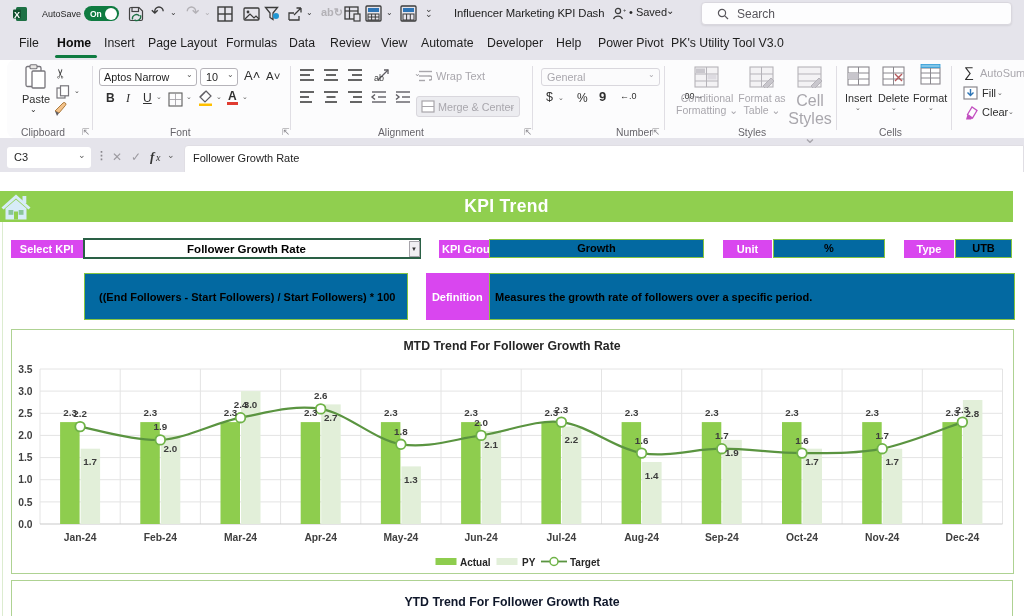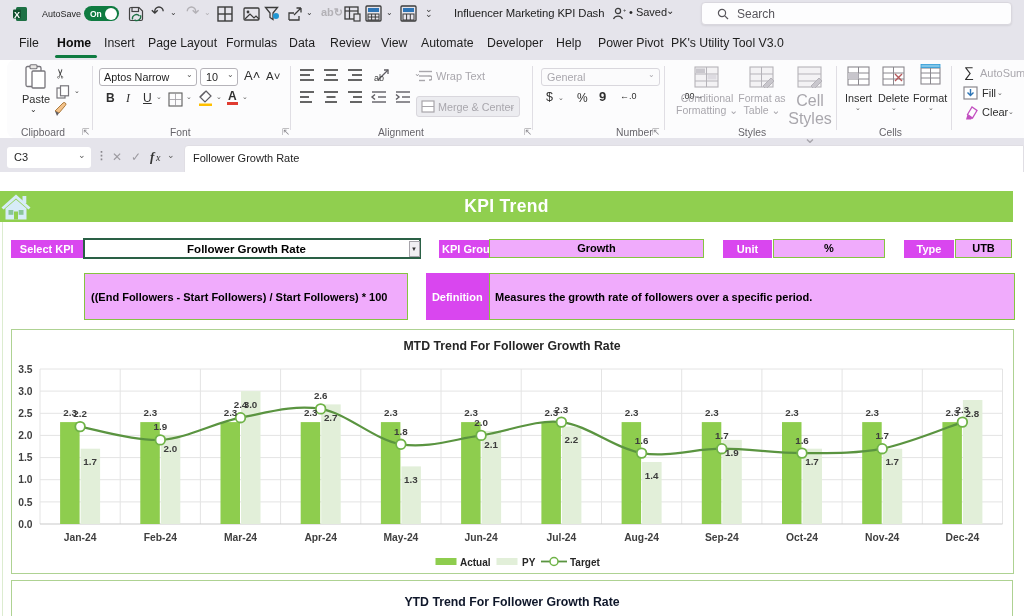--- a/index.html
+++ b/index.html
@@ -1,20 +1,20 @@
 <!DOCTYPE html>
 <html><head>
 <meta charset="utf-8">
 <style>
 *{margin:0;padding:0;box-sizing:border-box;}
 html,body{width:1024px;height:616px;overflow:hidden;font-family:"Liberation Sans",sans-serif;background:#fff;}
 .abs{position:absolute;}
 #page{position:relative;width:1024px;height:616px;}
 .glabel{position:absolute;background:#d946ef;color:#fff;font-weight:bold;font-size:11px;display:flex;align-items:center;justify-content:center;}
-.vbox{position:absolute;background:#f0abfc;border:1.5px solid #85c441;color:#000;font-weight:bold;font-size:11px;display:flex;align-items:center;justify-content:center;}
+.vbox{position:absolute;background:#0369a1;border:1.5px solid #85c441;color:#000;font-weight:bold;font-size:11px;display:flex;align-items:center;justify-content:center;}
 .ic{position:absolute;}
 .gtx{color:#a9a7ad;}
 </style>
 </head>
 <body>
 <div id="page">
 
   <div class="abs" style="left:0;top:0;width:1024px;height:28px;background:#e5e4eb;"></div>
 
   <svg class="abs" style="left:13px;top:7px;" width="15" height="14" viewBox="0 0 15 14">
@@ -362,21 +362,21 @@
   <div class="abs" style="left:83px;top:238px;width:338px;height:21px;background:#fff;border:2px solid #2a6045;"></div>
   <div class="abs" style="left:83px;top:238px;width:327px;height:21px;display:flex;align-items:center;justify-content:center;font-size:11.5px;font-weight:bold;color:#000;">Follower Growth Rate</div>
   <div class="abs" style="left:408.5px;top:240.5px;width:11px;height:16px;background:#f0eff2;border:1px solid #a6a4aa;display:flex;align-items:center;justify-content:center;font-size:6px;color:#333;">▼</div>
   <div class="glabel" style="left:426.5px;top:239.5px;width:61.5px;height:18px;margin-left:12px;">KPI Group</div>
   <div class="vbox" style="left:489px;top:238.5px;width:215px;height:19.5px;">Growth</div>
   <div class="glabel" style="left:723px;top:239.5px;width:49px;height:18px;">Unit</div>
   <div class="vbox" style="left:773px;top:238.5px;width:112px;height:19.5px;">%</div>
   <div class="glabel" style="left:904px;top:239.5px;width:50px;height:18px;">Type</div>
   <div class="vbox" style="left:955px;top:238.5px;width:57px;height:19.5px;">UTB</div>
 
-  <div class="vbox" style="left:84px;top:273px;width:324px;height:47px;justify-content:flex-start;padding-left:6px;">((End Followers - Start Followers) / Start Followers) * 100</div>
+  <div class="vbox" style="left:84px;top:273px;width:324px;height:47px;justify-content:flex-start;padding-left:14px;">((End Followers - Start Followers) / Start Followers) * 100</div>
   <div class="glabel" style="left:425.5px;top:273px;width:63.5px;height:47px;">Definition</div>
   <div class="vbox" style="left:489px;top:273px;width:526px;height:47px;justify-content:flex-start;padding-left:5px;">Measures the growth rate of followers over a specific period.</div>
 
   <div class="abs" style="left:10.5px;top:328.5px;width:1003px;height:245.5px;background:#fff;border:1px solid #aed292;"></div>
   <svg class="abs" style="left:10.5px;top:328.5px;" width="1003" height="245.5" viewBox="0 0 1003 245.5" font-family="Liberation Sans,sans-serif">
   <line x1="29.0" y1="172.9" x2="991.5" y2="172.9" stroke="#e4e4e4" stroke-width="1"></line>
 <line x1="29.0" y1="150.7" x2="991.5" y2="150.7" stroke="#e4e4e4" stroke-width="1"></line>
 <line x1="29.0" y1="128.6" x2="991.5" y2="128.6" stroke="#e4e4e4" stroke-width="1"></line>
 <line x1="29.0" y1="106.4" x2="991.5" y2="106.4" stroke="#e4e4e4" stroke-width="1"></line>
 <line x1="29.0" y1="84.3" x2="991.5" y2="84.3" stroke="#e4e4e4" stroke-width="1"></line>

